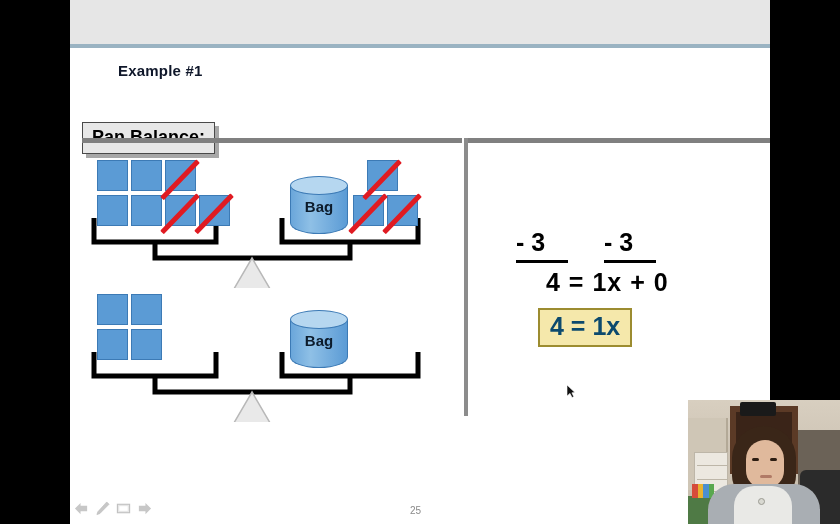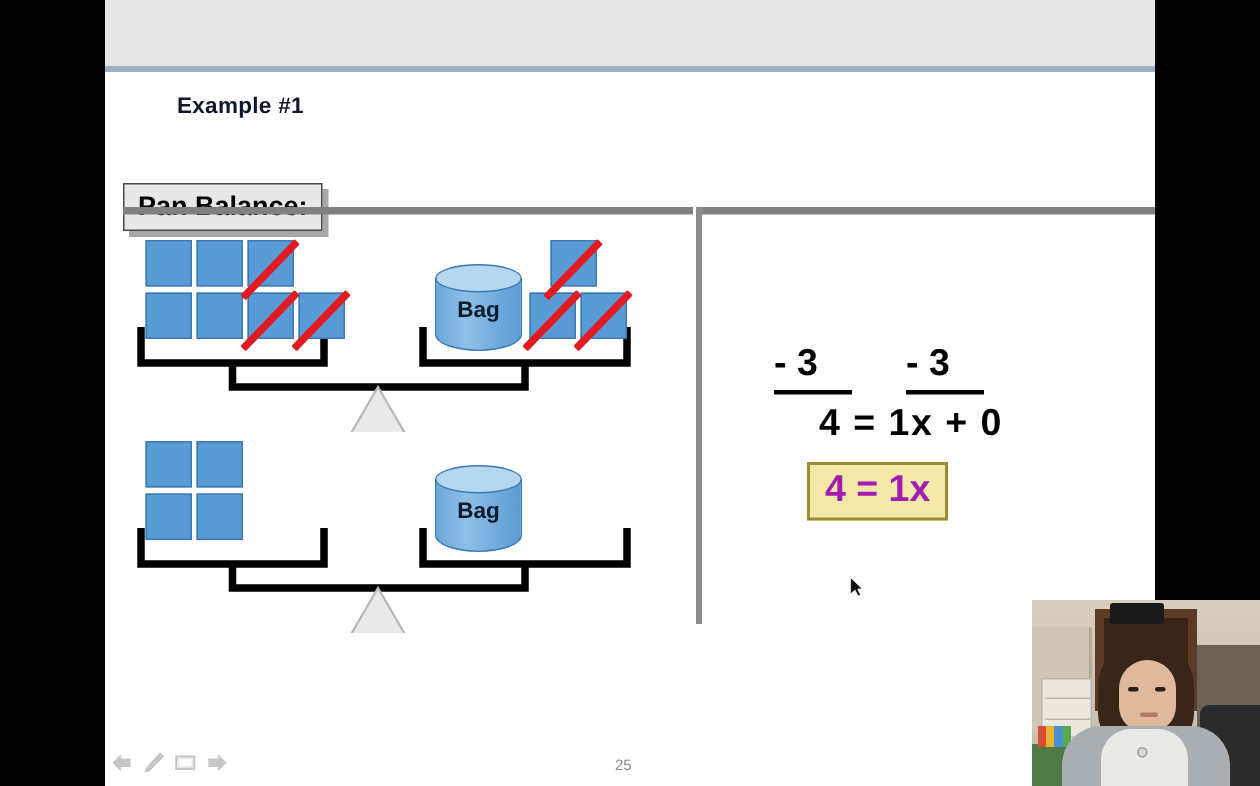--- a/index.html
+++ b/index.html
@@ -168,21 +168,21 @@
   #eq-l2 { left: 66px; top: 124px; margin-left: 12px; }
 
   #eq-answer {
     position: absolute;
     left: 70px; top: 164px;
     background: #f5e8ab;
     border: 2px solid #9c8c30;
     padding: 2px 10px 4px 10px;
     font-size: 25px;
     font-weight: bold;
-    color: #a21caf;
+    color: #0c4a6e;
     white-space: nowrap;
   }
 
   
   #cursor {
     position: absolute;
     left: 497px; top: 385px;
     width: 9px; height: 13px;
   }
 

